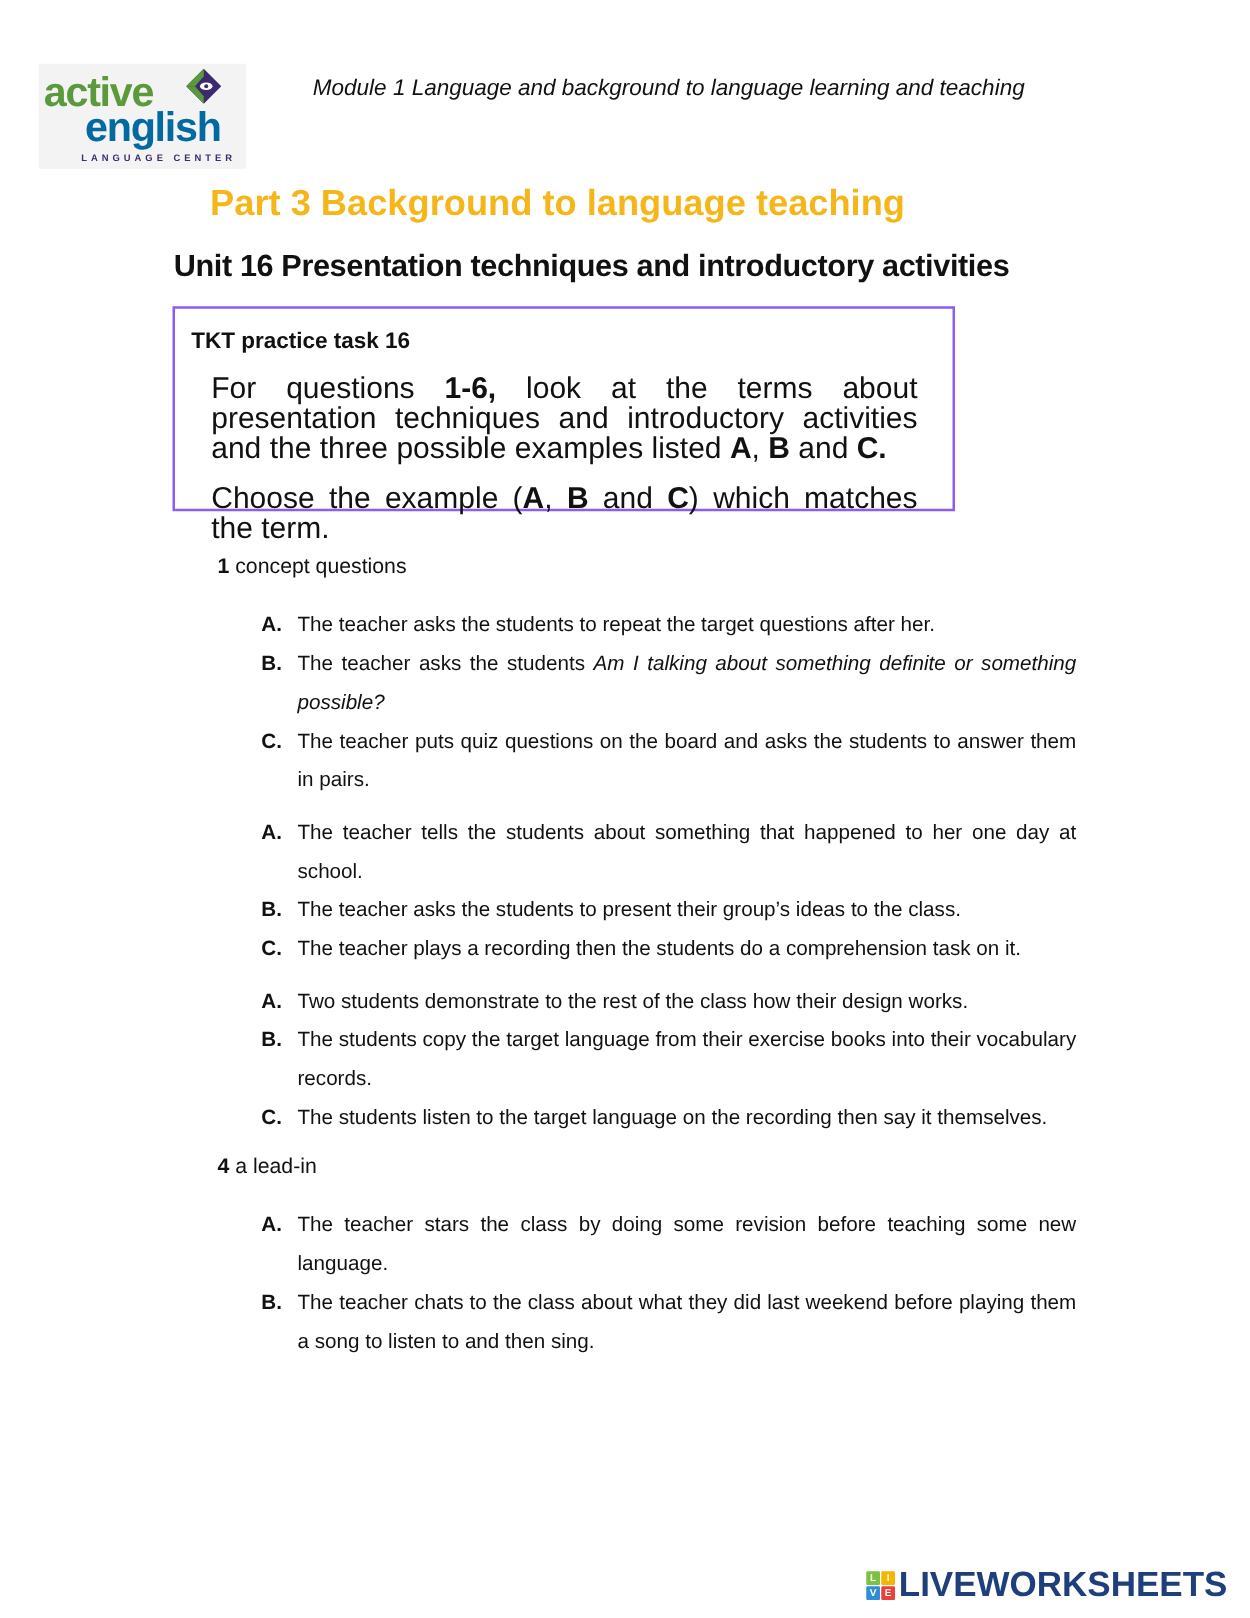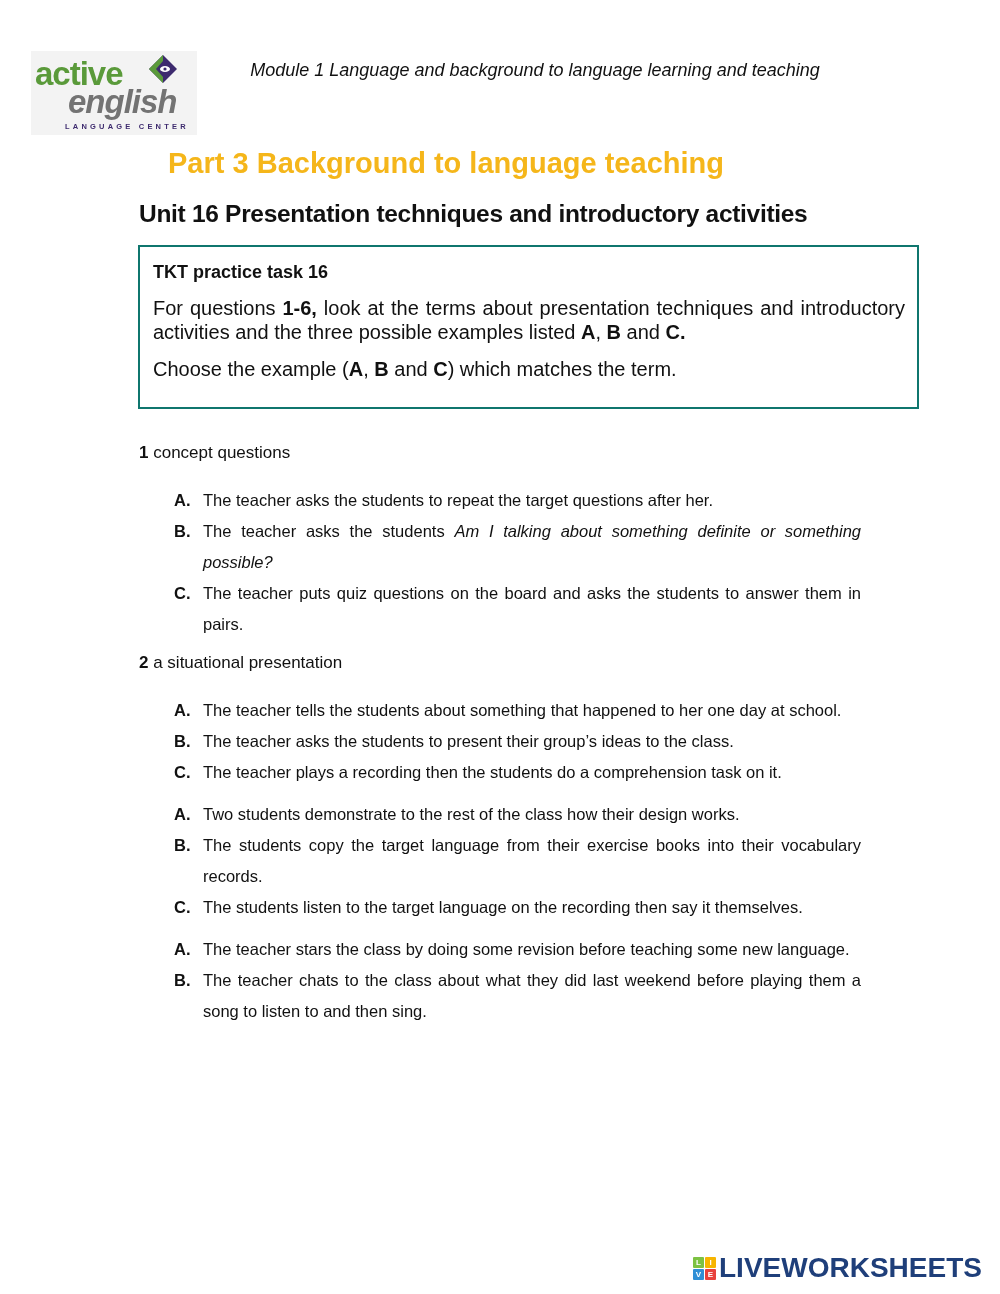--- a/index.html
+++ b/index.html
@@ -33,24 +33,23 @@
       color: #5a9a3a;
       letter-spacing: -1px;
       line-height: 1;
     }
     .logo .english {
       position: absolute;
       left: 37px;
       top: 34px;
       font-weight: bold;
       font-size: 33px;
-      color: #737373;
+      color: #0369a1;
       letter-spacing: -1px;
       line-height: 1;
-      font-style: italic;
     }
     .logo .diamond {
       position: absolute;
       left: 118px;
       top: 4px;
       width: 28px;
       height: 28px;
     }
     .logo .center {
       position: absolute;
@@ -92,49 +91,50 @@
       font-weight: bold;
       font-size: 24.5px;
       color: #111;
       line-height: 30px;
       letter-spacing: -0.3px;
     }
     .task-box {
       position: absolute;
       left: 138px;
       top: 245px;
-      width: 781px;
+      width: 626px;
       height: 164px;
-      border: 2px solid #0f766e;
+      border: 2px solid #8b5cf6;
       box-sizing: border-box;
       padding: 14px 12px 0 13px;
     }
     .task-box .task-heading {
       font-weight: bold;
       font-size: 18px;
       line-height: 22px;
       margin: 0 0 13px 0;
     }
     .task-box p {
-      margin: 0;
-      font-size: 20px;
+      margin: 16px;
+      font-size: 24px;
       line-height: 24px;
       text-align: justify;
     }
     .task-box p.second {
       margin-top: 13px;
     }
     .questions {
       position: absolute;
       left: 139px;
       top: 441px;
       width: 722px;
     }
     .question {
       margin-bottom: 0;
+      margin-left: 35px;
     }
     .q-head {
       font-size: 17px;
       line-height: 24px;
       margin-bottom: 20px;
     }
     .q-head b { font-weight: bold; }
     .option {
       display: flex;
       padding-left: 35px;
@@ -223,21 +223,20 @@
         <span class="letter">B.</span>
         <span class="text"><span>The teacher asks the students </span><i>Am I talking about something definite or something possible?</i></span>
       </div>
     <div class="option">
         <span class="letter">C.</span>
         <span class="text">The teacher puts quiz questions on the board and asks the students to answer them in pairs.</span>
       </div>
   </div>
 
   <div class="question">
-    <div class="q-head"><b>2</b><span> a situational presentation</span></div>
     <div class="option">
         <span class="letter">A.</span>
         <span class="text">The teacher tells the students about something that happened to her one day at school.</span>
       </div>
     <div class="option">
         <span class="letter">B.</span>
         <span class="text">The teacher asks the students to present their group’s ideas to the class.</span>
       </div>
     <div class="option">
         <span class="letter">C.</span>
@@ -254,20 +253,21 @@
         <span class="letter">B.</span>
         <span class="text">The students copy the target language from their exercise books into their vocabulary records.</span>
       </div>
     <div class="option">
         <span class="letter">C.</span>
         <span class="text">The students listen to the target language on the recording then say it themselves.</span>
       </div>
   </div>
 
   <div class="question">
+    <div class="q-head"><b>4</b><span> a lead-in</span></div>
     <div class="option">
         <span class="letter">A.</span>
         <span class="text">The teacher stars the class by doing some revision before teaching some new language.</span>
       </div>
     <div class="option">
         <span class="letter">B.</span>
         <span class="text">The teacher chats to the class about what they did last weekend before playing them a song to listen to and then sing.</span>
       </div>
   </div>
 

